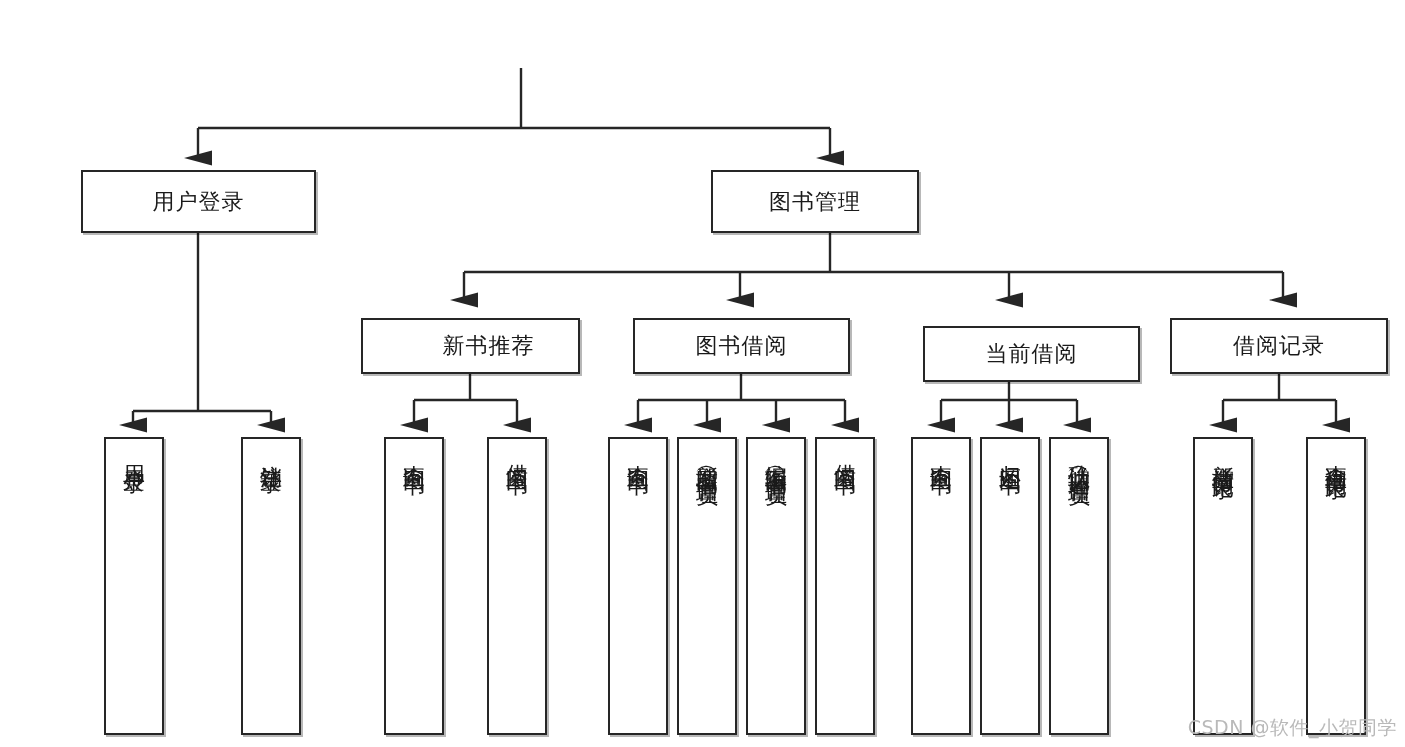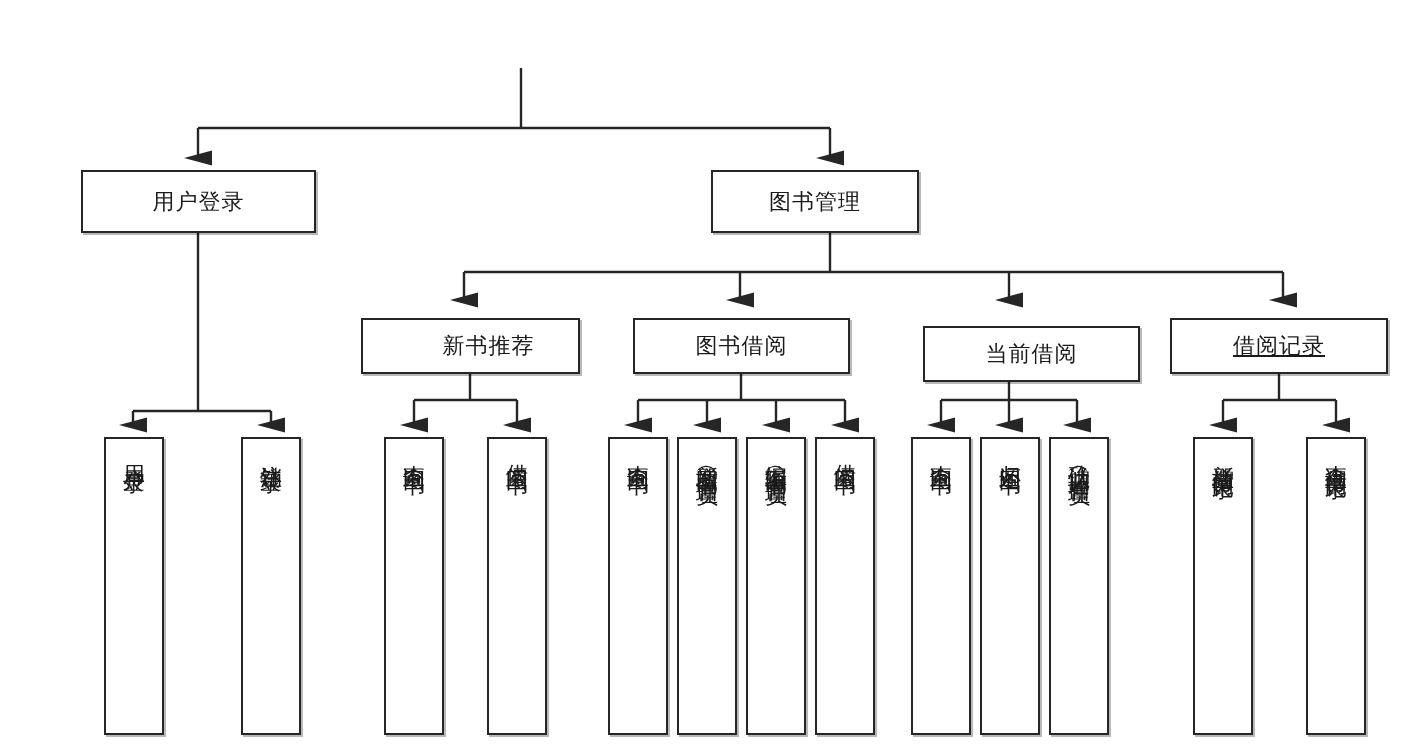--- a/index.html
+++ b/index.html
@@ -141,21 +141,21 @@
 
   <div class="node horizontal" style="left:361px; top:318px; width:219px; height:56px;padding-left:36px;">
     <span class="label">新书推荐</span>
   </div>
   <div class="node horizontal" style="left:633px; top:318px; width:217px; height:56px;">
     <span class="label">图书借阅</span>
   </div>
   <div class="node horizontal" style="left:901px; top:326px; width:217px; height:56px;margin-left:22px;">
     <span class="label">当前借阅</span>
   </div>
-  <div class="node horizontal" style="left:1170px; top:318px; width:218px; height:56px;text-decoration:underline;">
+  <div class="node horizontal" style="left:1170px; top:318px; width:218px; height:56px;">
     <span class="label">借阅记录</span>
   </div>
 
   <div class="node vertical" style="left:104px; top:437px; width:60px; height:298px;">
     <span class="label">用户登录</span>
   </div>
   <div class="node vertical" style="left:241px; top:437px; width:60px; height:298px;">
     <span class="label">注销登录</span>
   </div>
 
@@ -189,13 +189,14 @@
     <span class="label">确认归还（管理员）</span>
   </div>
 
   <div class="node vertical" style="left:1193px; top:437px; width:60px; height:298px;">
     <span class="label">新增借阅记录</span>
   </div>
   <div class="node vertical" style="left:1306px; top:437px; width:60px; height:298px;">
     <span class="label">查询借阅记录</span>
   </div>
 
+  <div id="watermark">CSDN @软件_小贺同学</div>
 </div>
 
 </body></html>

